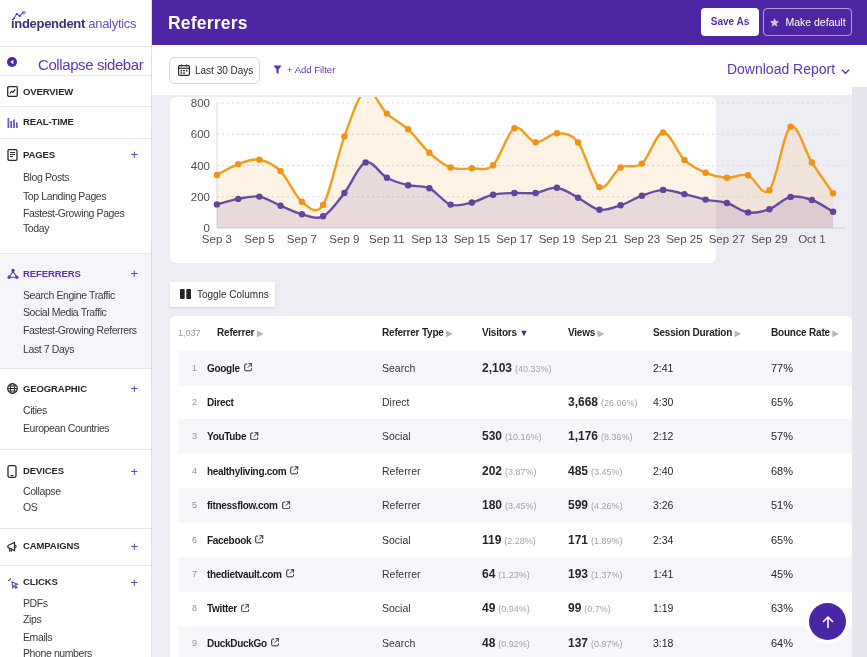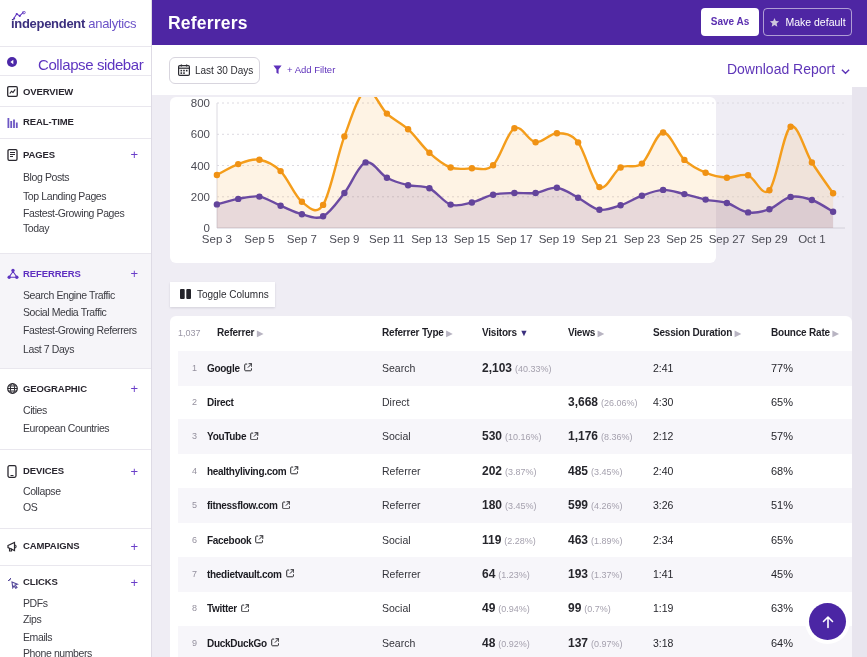--- a/index.html
+++ b/index.html
@@ -363,21 +363,21 @@
     <div class="cell rbounce">51%</div>
   </div>
   <div class="trow" style="top:206.5px">
     <div class="cell rnum">6</div>
     <div class="cell rname">Facebook<svg width="8.5" height="8.5" viewBox="0 0 12 12" style="vertical-align:0px;margin-left:4px">
           <path d="M4.5,1.5 H2.2 C1.5,1.5 1,2 1,2.7 V9.8 C1,10.5 1.5,11 2.2,11 H9.3 C10,11 10.5,10.5 10.5,9.8 V7.5" fill="none" stroke="#26262c" stroke-width="1.4"></path>
           <path d="M6.5,1 H11 V5.5 M11,1 L5.5,6.5" fill="none" stroke="#26262c" stroke-width="1.4"></path>
         </svg></div>
     <div class="cell rtype">Social</div>
     <div class="cell rvis"><span class="num">119</span> <span class="pct">(2.28%)</span></div>
-    <div class="cell rviews"><span class="num">463</span> <span class="pct">(1.89%)</span></div>
+    <div class="cell rviews"><span class="num">171</span> <span class="pct">(1.89%)</span></div>
     <div class="cell rsess">2:34</div>
     <div class="cell rbounce">65%</div>
   </div>
   <div class="trow stripe" style="top:240.9px">
     <div class="cell rnum">7</div>
     <div class="cell rname">thedietvault.com<svg width="8.5" height="8.5" viewBox="0 0 12 12" style="vertical-align:0px;margin-left:4px">
           <path d="M4.5,1.5 H2.2 C1.5,1.5 1,2 1,2.7 V9.8 C1,10.5 1.5,11 2.2,11 H9.3 C10,11 10.5,10.5 10.5,9.8 V7.5" fill="none" stroke="#26262c" stroke-width="1.4"></path>
           <path d="M6.5,1 H11 V5.5 M11,1 L5.5,6.5" fill="none" stroke="#26262c" stroke-width="1.4"></path>
         </svg></div>
     <div class="cell rtype">Referrer</div>

